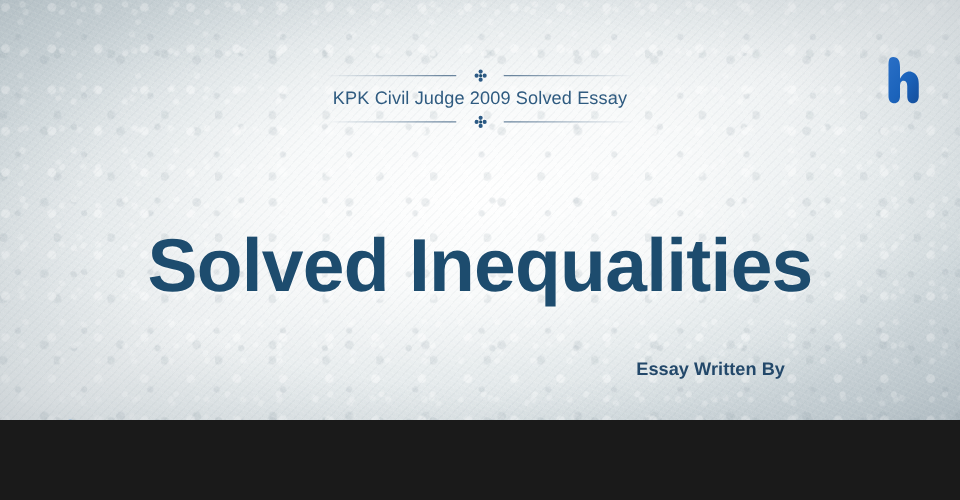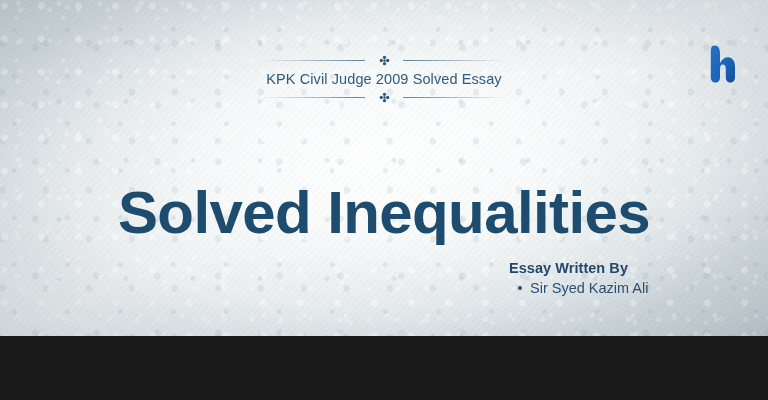--- a/index.html
+++ b/index.html
@@ -138,20 +138,21 @@
     width: 248px;
     z-index: 3;
     color: #2b4a68;
   }
   .cred-head {
     font-size: 14.5px;
     font-weight: 700;
     color: #23486a;
     line-height: 1.32;
     letter-spacing: .05px;
+    margin-top: 28px;
   }
   .cred-list {
     margin: 0 0 1px 0;
     padding: 0 0 0 21px;
     list-style: none;
   }
   .cred-list li {
     position: relative;
     font-size: 14.5px;
     font-weight: 400;
@@ -236,23 +237,20 @@
   </div>
 
   <h1 class="title">Solved Inequalities</h1>
 
   <div class="credits">
 
     <div class="cred-head">Essay Written By</div>
 
 
 
-    <ul class="cred-list">
-      <li>Sir Syed Kazim Ali</li>
-    </ul>
 
   </div>
 
   <div class="logo-h">
     <svg viewBox="0 0 40 46" width="40" height="46" aria-hidden="true">
       <defs>
         <linearGradient id="hgrad" x1="0" y1="0" x2="1" y2="1">
           <stop offset="0%" stop-color="#2a6fc6"></stop>
           <stop offset="55%" stop-color="#1b63bb"></stop>
           <stop offset="100%" stop-color="#154f9c"></stop>

